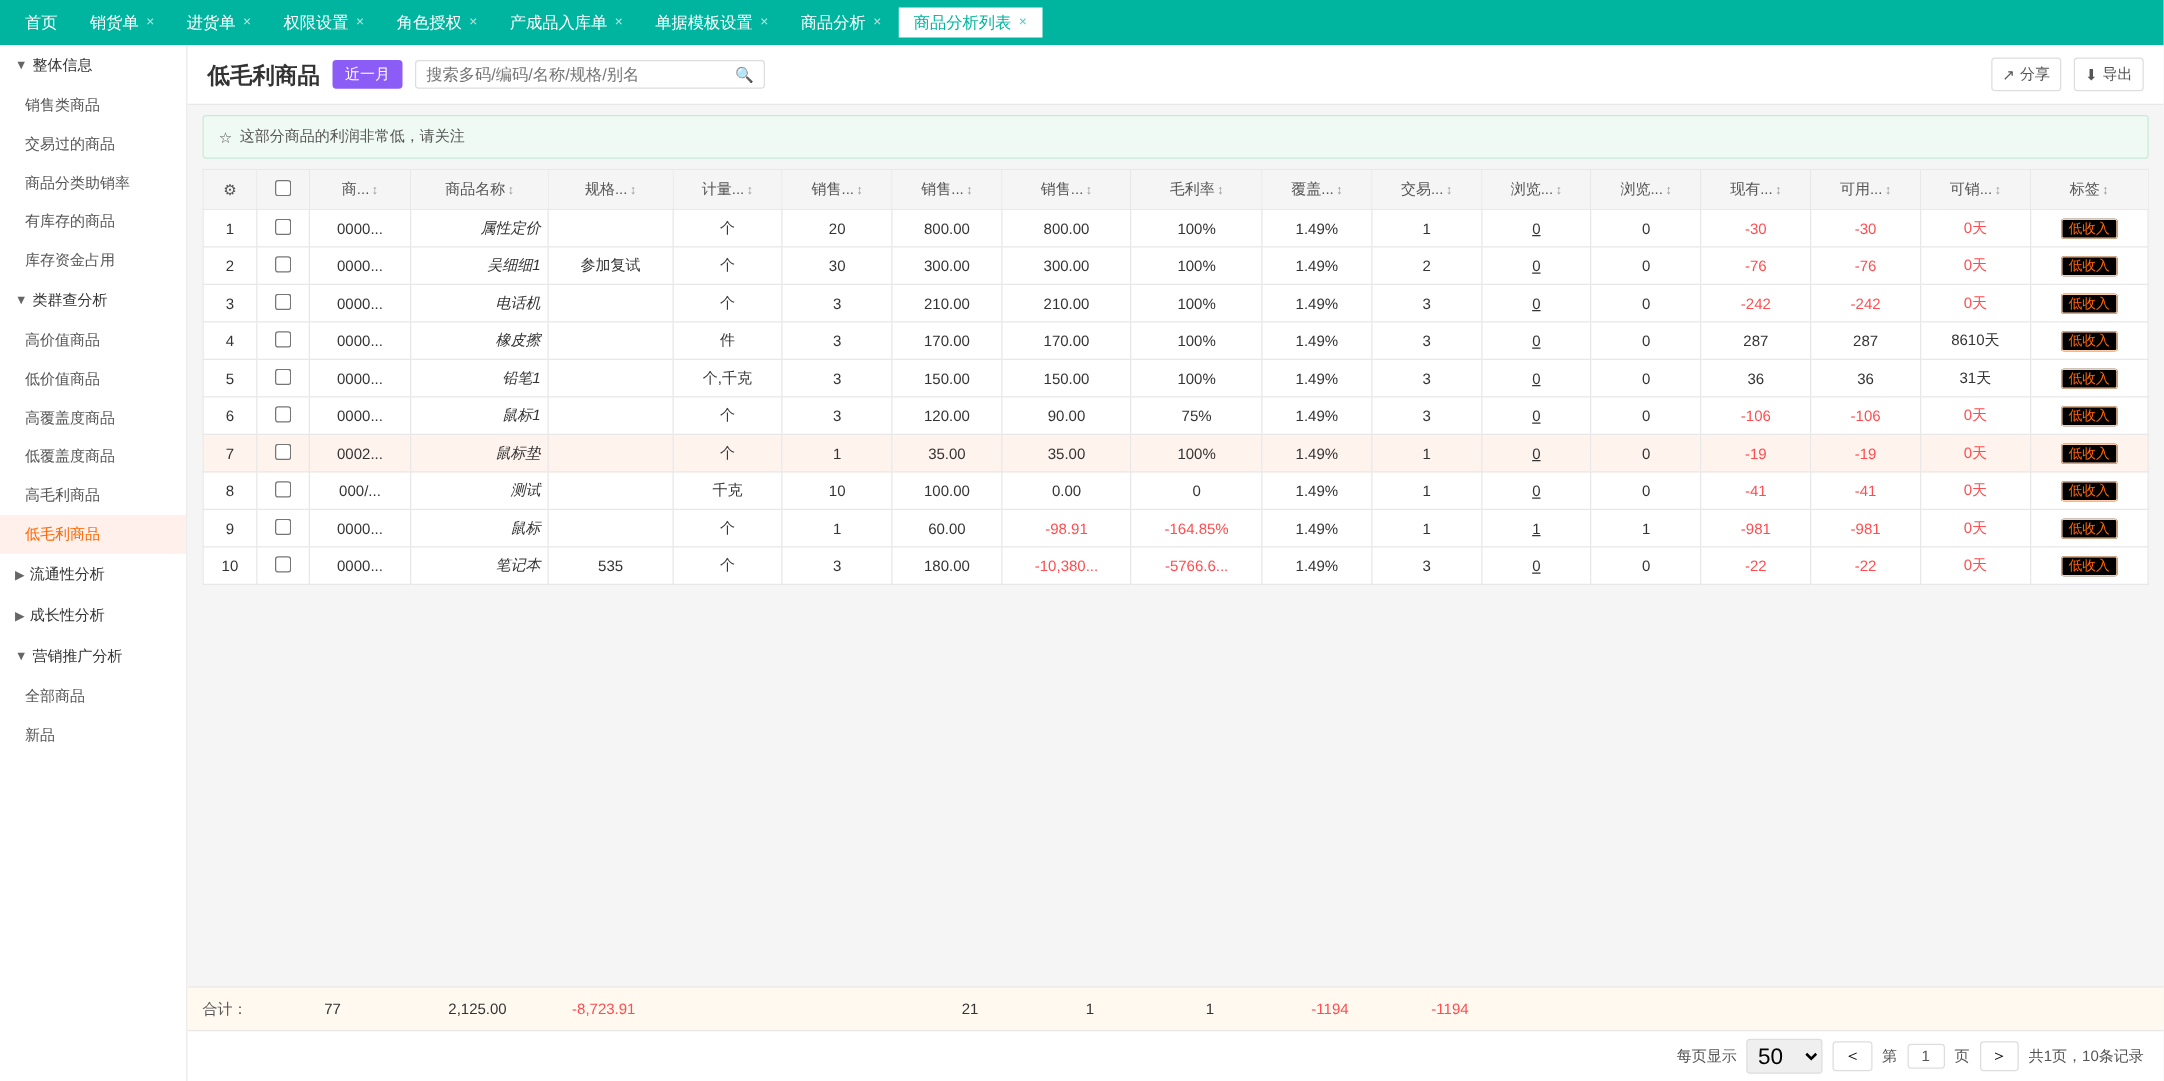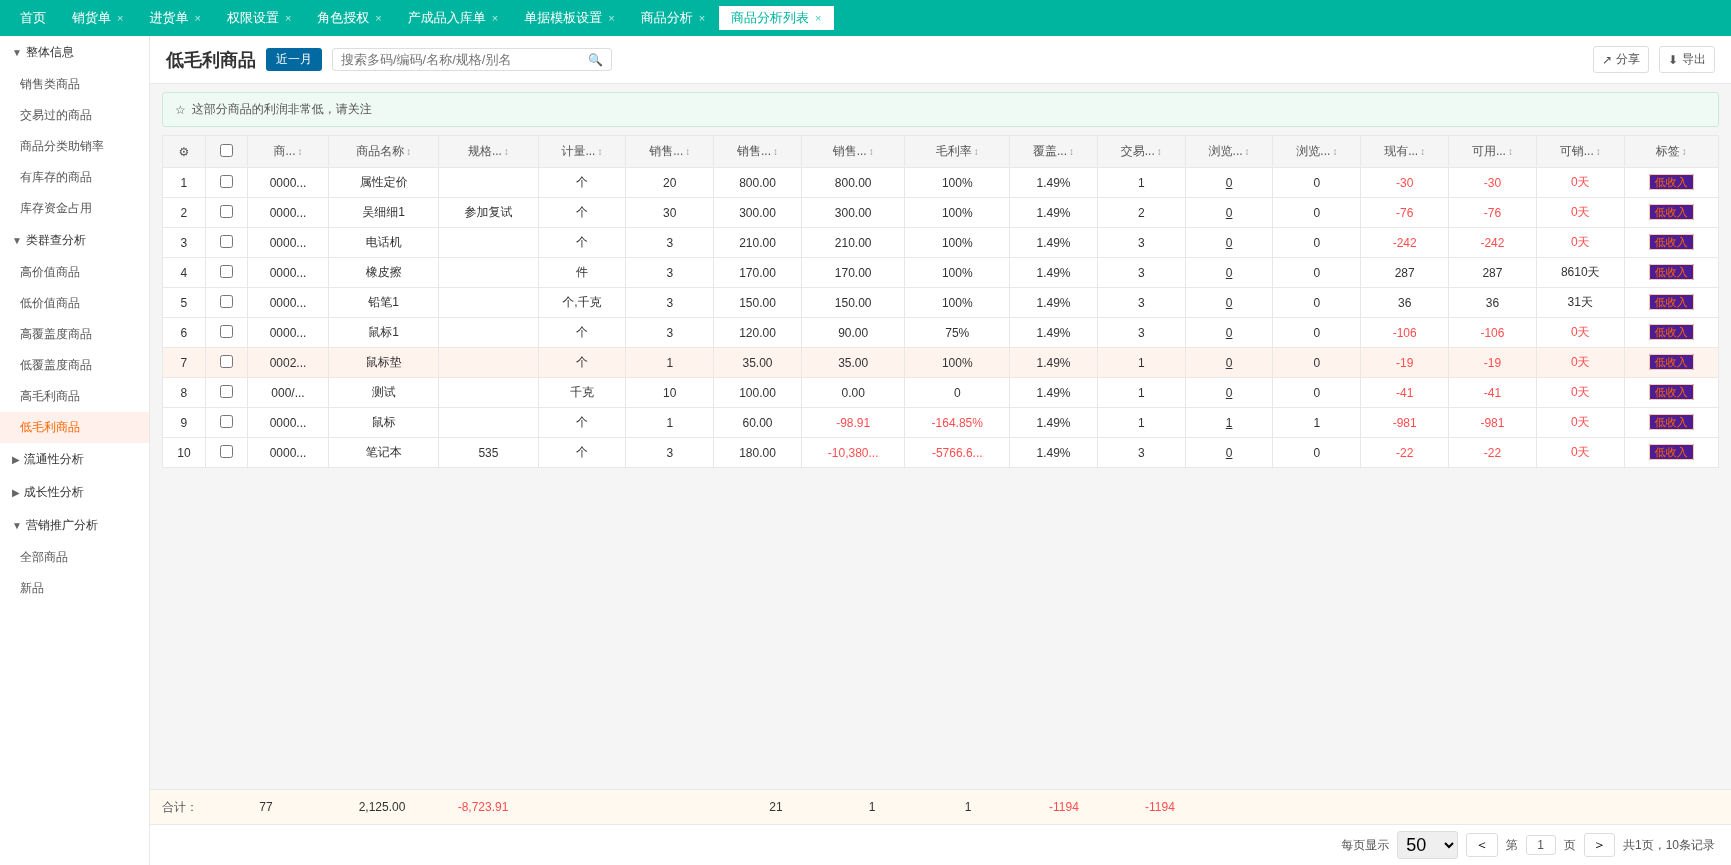--- a/index.html
+++ b/index.html
@@ -72,21 +72,21 @@
       align-items: center;
       gap: 10px;
       border-bottom: 1px solid #e8e8e8;
     }
     .page-title {
       font-size: 18px;
       font-weight: bold;
       color: #333;
     }
     .time-filter-btn {
-      background: #0369a1;
+      background: #8b5cf6;
       color: #fff;
       border: none;
       padding: 3px 10px;
       border-radius: 3px;
       cursor: pointer;
       font-size: 12px;
     }
     .search-box {
       display: flex;
       align-items: center;
@@ -166,24 +166,24 @@
     }
     thead th .sort-icon { font-size: 10px; color: #999; margin-left: 2px; }
     tbody tr { background: #fff; }
     tbody tr.highlighted { background: #fff3ee; }
     tbody td {
       border: 1px solid #e8e8e8;
       padding: 6px 6px;
       text-align: center;
       color: #333;
     }
-    tbody td.text-left { text-align: center; }
+    tbody td.text-left { text-align: right; font-style: italic; }
     .red-text { color: #ff4d4f; }
     .tag-badge {
-      background: #4c1d95;
+      background: #000000;
       color: #ff6600;
       border: 1px solid #ffcba4;
       padding: 1px 5px;
       border-radius: 2px;
       font-size: 11px;
     }
     .underline-link { text-decoration: underline; cursor: pointer; }
 
     
     .footer-bar {

